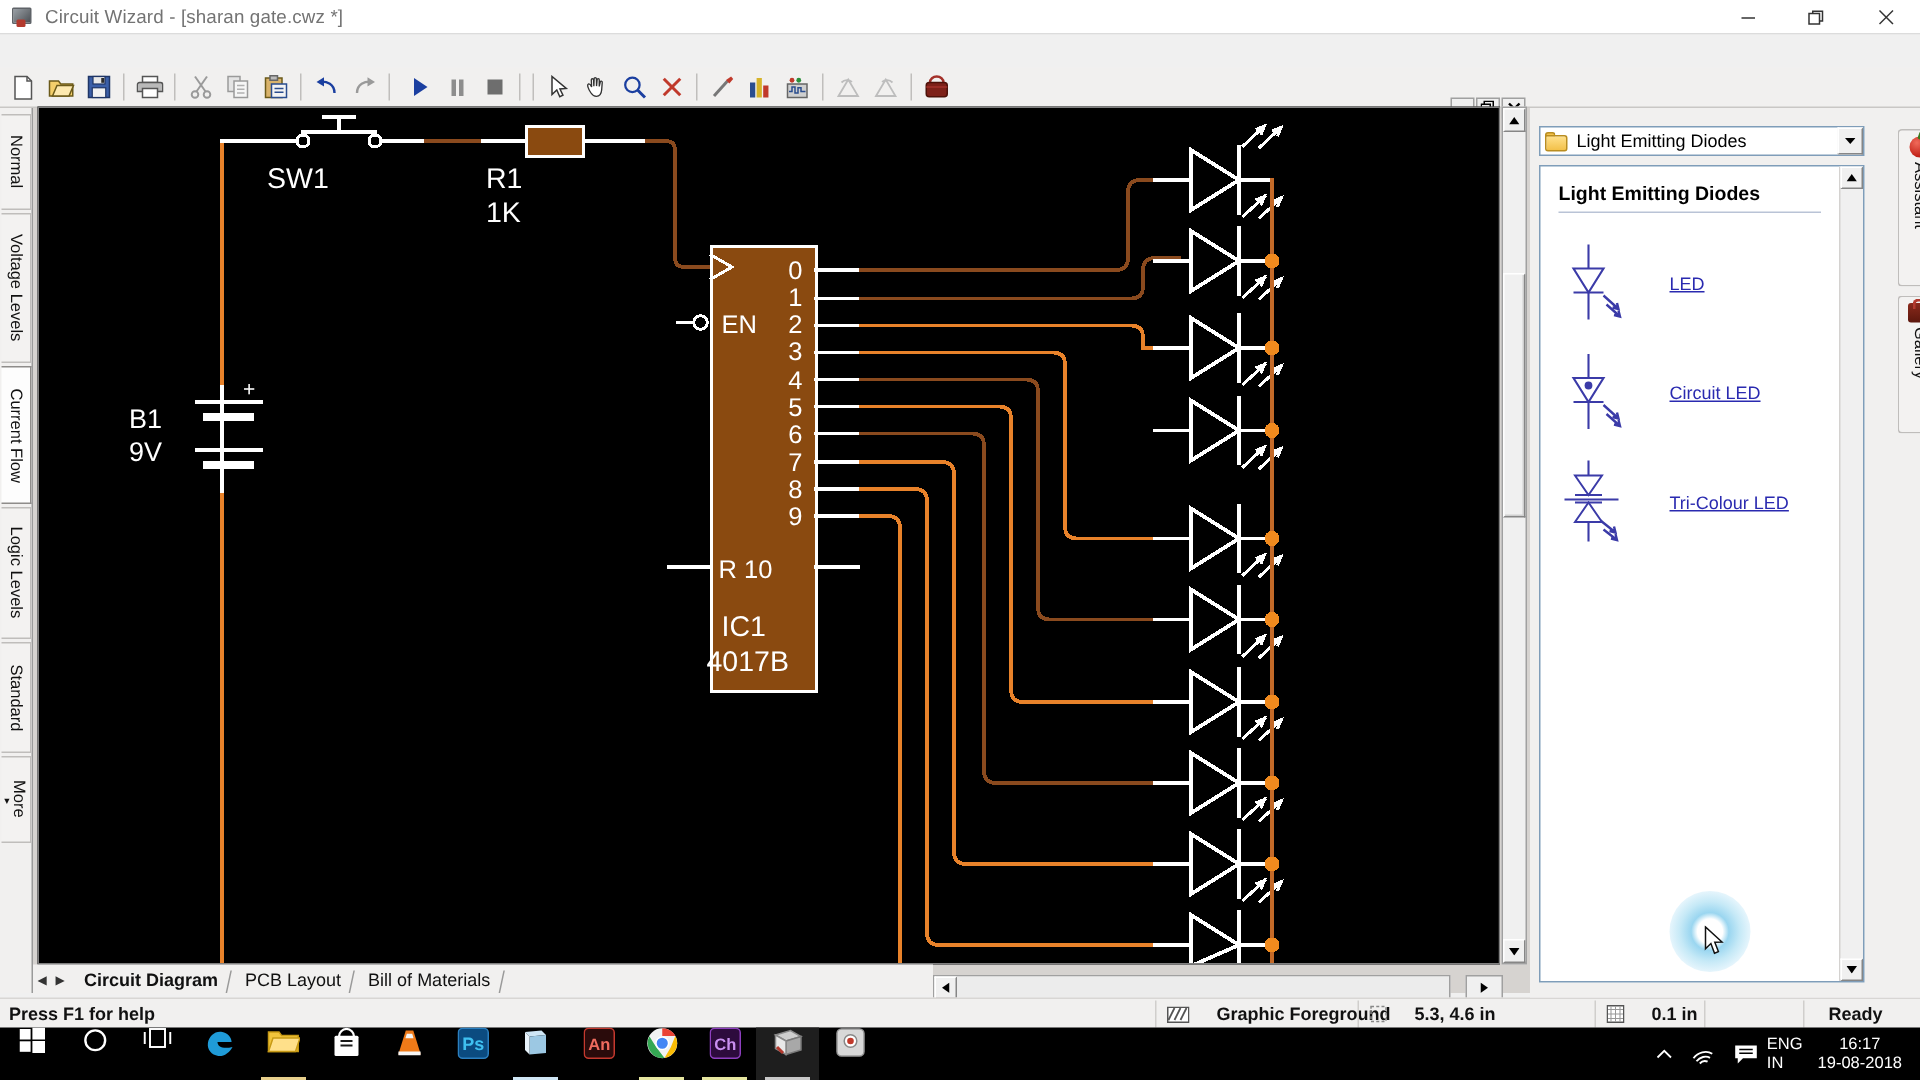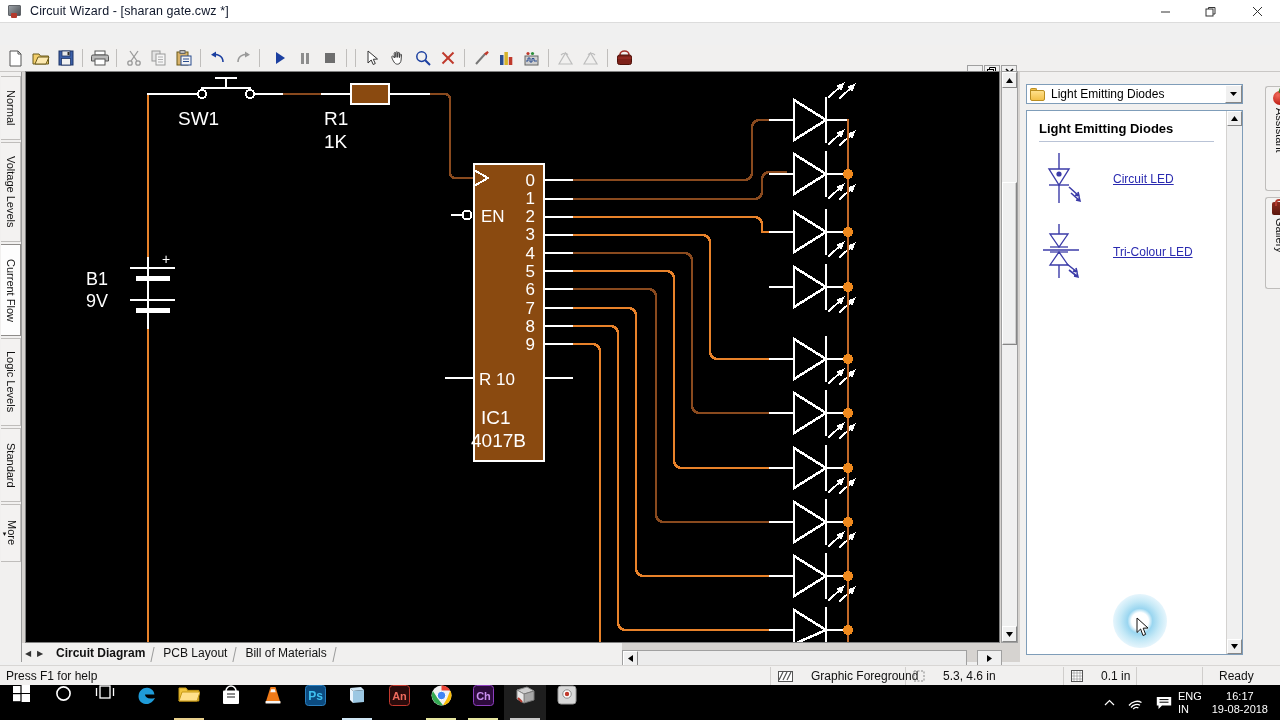--- a/index.html
+++ b/index.html
@@ -25,21 +25,21 @@
   }
   .ticon .cube {
     position:absolute; left:1px; top:2px; width:13px; height:11px;
     background:linear-gradient(135deg,#9aa0a6 0%, #70757a 55%, #4d5156 100%);
     border:1px solid #5f6368; border-radius:1px;
   }
   .ticon .cube:after {
     content:""; position:absolute; left:2px; top:7px; width:6px; height:5px;
     background:#b33a2e; border-radius:1px;
   }
-  .titlebar .ttext { font-size:12.5px; color:#0f172a; letter-spacing:0.1px; }
+  .titlebar .ttext { font-size:12.5px; color:#737373; letter-spacing:0.1px; }
   .wincontrols { position:absolute; right:0; top:0; height:23px; display:flex; }
   .wincontrols div {
     width:46px; height:23px; display:flex; align-items:center; justify-content:center;
     font-size:12px; color:#333;
   }
 
   
   .menubar {
     position:absolute; left:0; top:23px; width:1280px; height:22px;
     background:#f1f0ef; display:flex; align-items:center;
@@ -158,21 +158,21 @@
   .sheettab.sel { font-weight:bold; }
   .sheettab:after {
     content:""; position:absolute; right:0; top:2px; width:1px; height:15px;
     background:#9a9a9a; transform:skewX(-12deg);
   }
 
   
   .statusbar {
     position:absolute; left:0; top:665px; width:1280px; height:20px;
     background:#f1f0ef; border-top:1px solid #d8d6d4;
-    display:flex; align-items:center; font-size:12px; color:#111;
+    display:flex; align-items:center; font-size:12px; color:#111;font-weight:bold;
   }
   .sb-help { margin-left:6px; }
   .sb-cell {
     position:absolute; top:1px; height:18px; display:flex; align-items:center;
     border-left:1px solid #d0cecc; padding-left:7px; gap:18px;
   }
 
   
   .rightpanel {
     position:absolute; left:1020px; top:72px; width:260px; height:593px;
@@ -837,20 +837,33 @@
             <path d="M0 0 L7 0 L3.5 4 Z" fill="#000"></path>
           </svg>
       </span>
     </div>
 
     <div class="listbox">
       <div class="lb-inner">
         <div class="lb-title">Light Emitting Diodes</div>
         <div class="lb-rule"></div>
 
+        <div class="lbitem" style="margin-top:10px;">
+          <span class="sym">
+            <svg width="64" height="64" viewBox="0 0 64 64">
+              <line x1="26" y1="6" x2="26" y2="22" stroke="#3b3ba8" stroke-width="1.4"></line>
+              <path d="M16 22 L36 22 L26 38 Z" fill="none" stroke="#3b3ba8" stroke-width="1.4"></path>
+              <line x1="16" y1="38" x2="36" y2="38" stroke="#3b3ba8" stroke-width="1.4"></line>
+              <line x1="26" y1="38" x2="26" y2="56" stroke="#3b3ba8" stroke-width="1.4"></line>
+              <path d="M36 40 L46 49 M42 48 L46 49 L45 45" fill="none" stroke="#3b3ba8" stroke-width="1.6"></path>
+              <path d="M38 46 L47 54 M43 53 L47 54 L46 50" fill="none" stroke="#3b3ba8" stroke-width="1.6"></path>
+            </svg>
+          </span>
+          <span class="lbl">LED</span>
+        </div>
 
         <div class="lbitem">
           <span class="sym">
             <svg width="64" height="64" viewBox="0 0 64 64">
               <line x1="26" y1="6" x2="26" y2="22" stroke="#3b3ba8" stroke-width="1.4"></line>
               <path d="M16 22 L36 22 L26 38 Z" fill="none" stroke="#3b3ba8" stroke-width="1.4"></path>
               <circle cx="26" cy="27" r="2.6" fill="#3b3ba8"></circle>
               <line x1="16" y1="38" x2="36" y2="38" stroke="#3b3ba8" stroke-width="1.4"></line>
               <line x1="26" y1="38" x2="26" y2="56" stroke="#3b3ba8" stroke-width="1.4"></line>
               <path d="M36 40 L46 49 M42 48 L46 49 L45 45" fill="none" stroke="#3b3ba8" stroke-width="1.6"></path>

